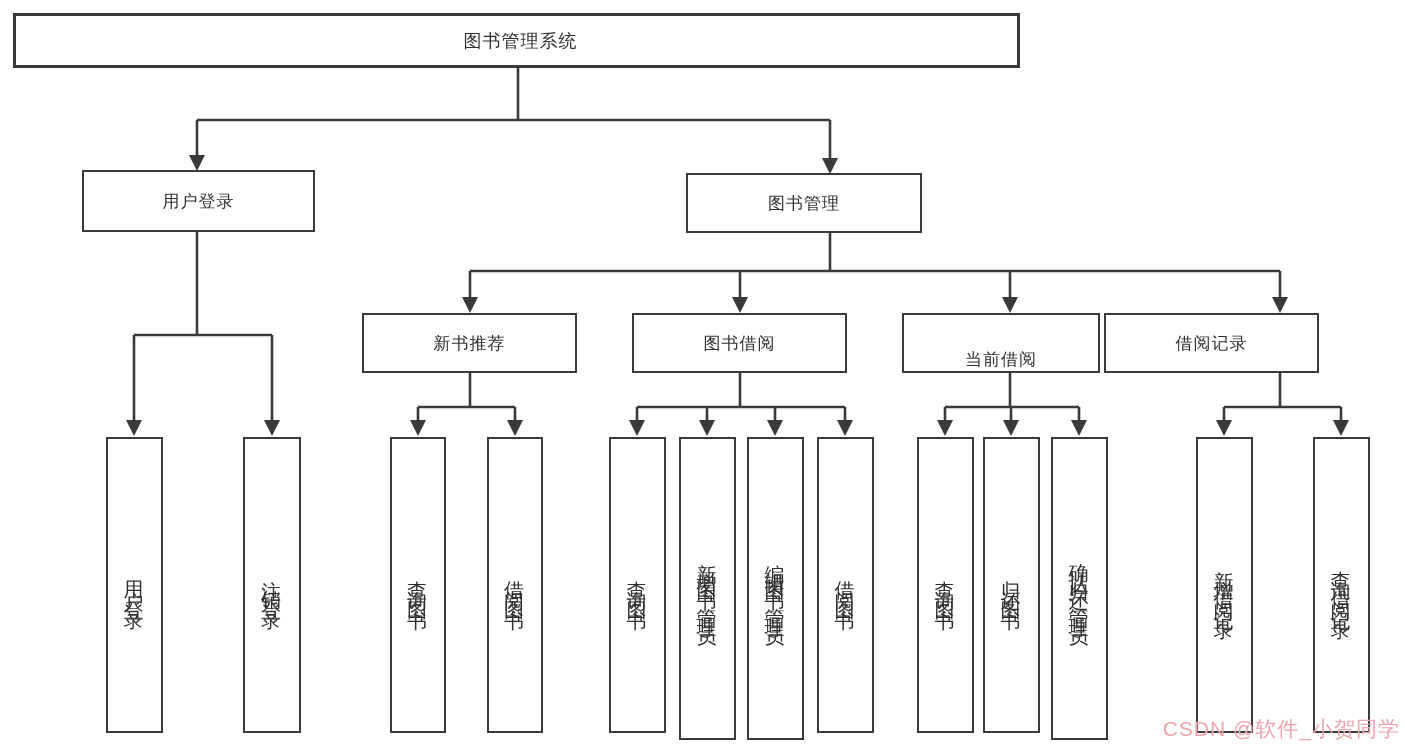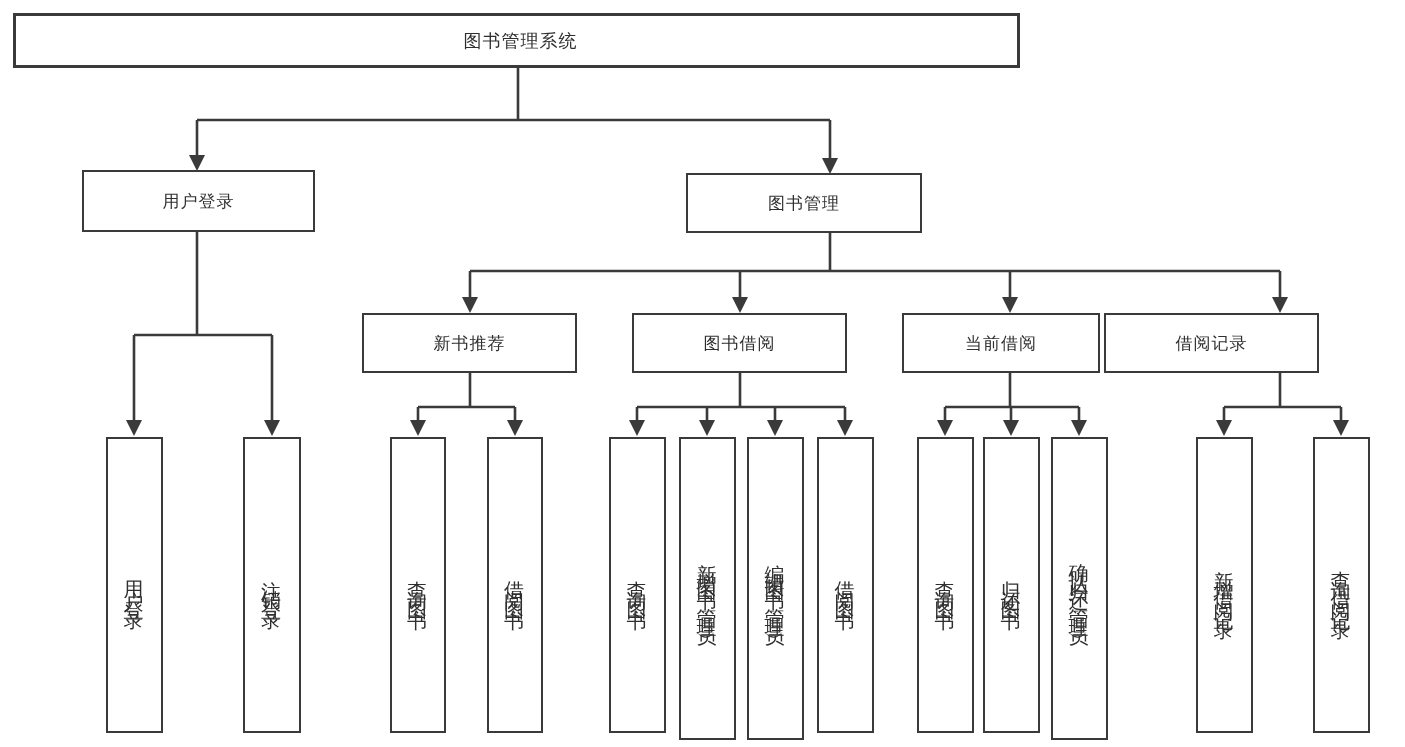--- a/index.html
+++ b/index.html
@@ -140,21 +140,21 @@
   <div class="box" style="left:686px; top:173px; width:236px; height:60px;">
     <span>图书管理</span>
   </div>
 
   <div class="box" style="left:362px; top:313px; width:215px; height:60px;">
     <span>新书推荐</span>
   </div>
   <div class="box" style="left:632px; top:313px; width:215px; height:60px;">
     <span>图书借阅</span>
   </div>
-  <div class="box" style="left:902px; top:313px; width:198px; height:60px;">
+  <div class="box" style="left:902px; top:313px; width:198px; height:60px;align-items:flex-end;">
     <span>当前借阅</span>
   </div>
   <div class="box" style="left:1104px; top:313px; width:215px; height:60px;">
     <span>借阅记录</span>
   </div>
 
   <div class="vbox" style="left:106px; top:437px; width:57px; height:296px;">
     <span>用户登录</span>
   </div>
   <div class="vbox" style="left:243px; top:437px; width:58px; height:296px;">
@@ -191,14 +191,15 @@
     <span>确认归还（管理员）</span>
   </div>
 
   <div class="vbox" style="left:1196px; top:437px; width:57px; height:296px;">
     <span>新增借阅记录</span>
   </div>
   <div class="vbox" style="left:1313px; top:437px; width:57px; height:296px;">
     <span>查询借阅记录</span>
   </div>
 
+  <div id="watermark">CSDN @软件_小贺同学</div>
 
 </div>
 
 </body></html>

